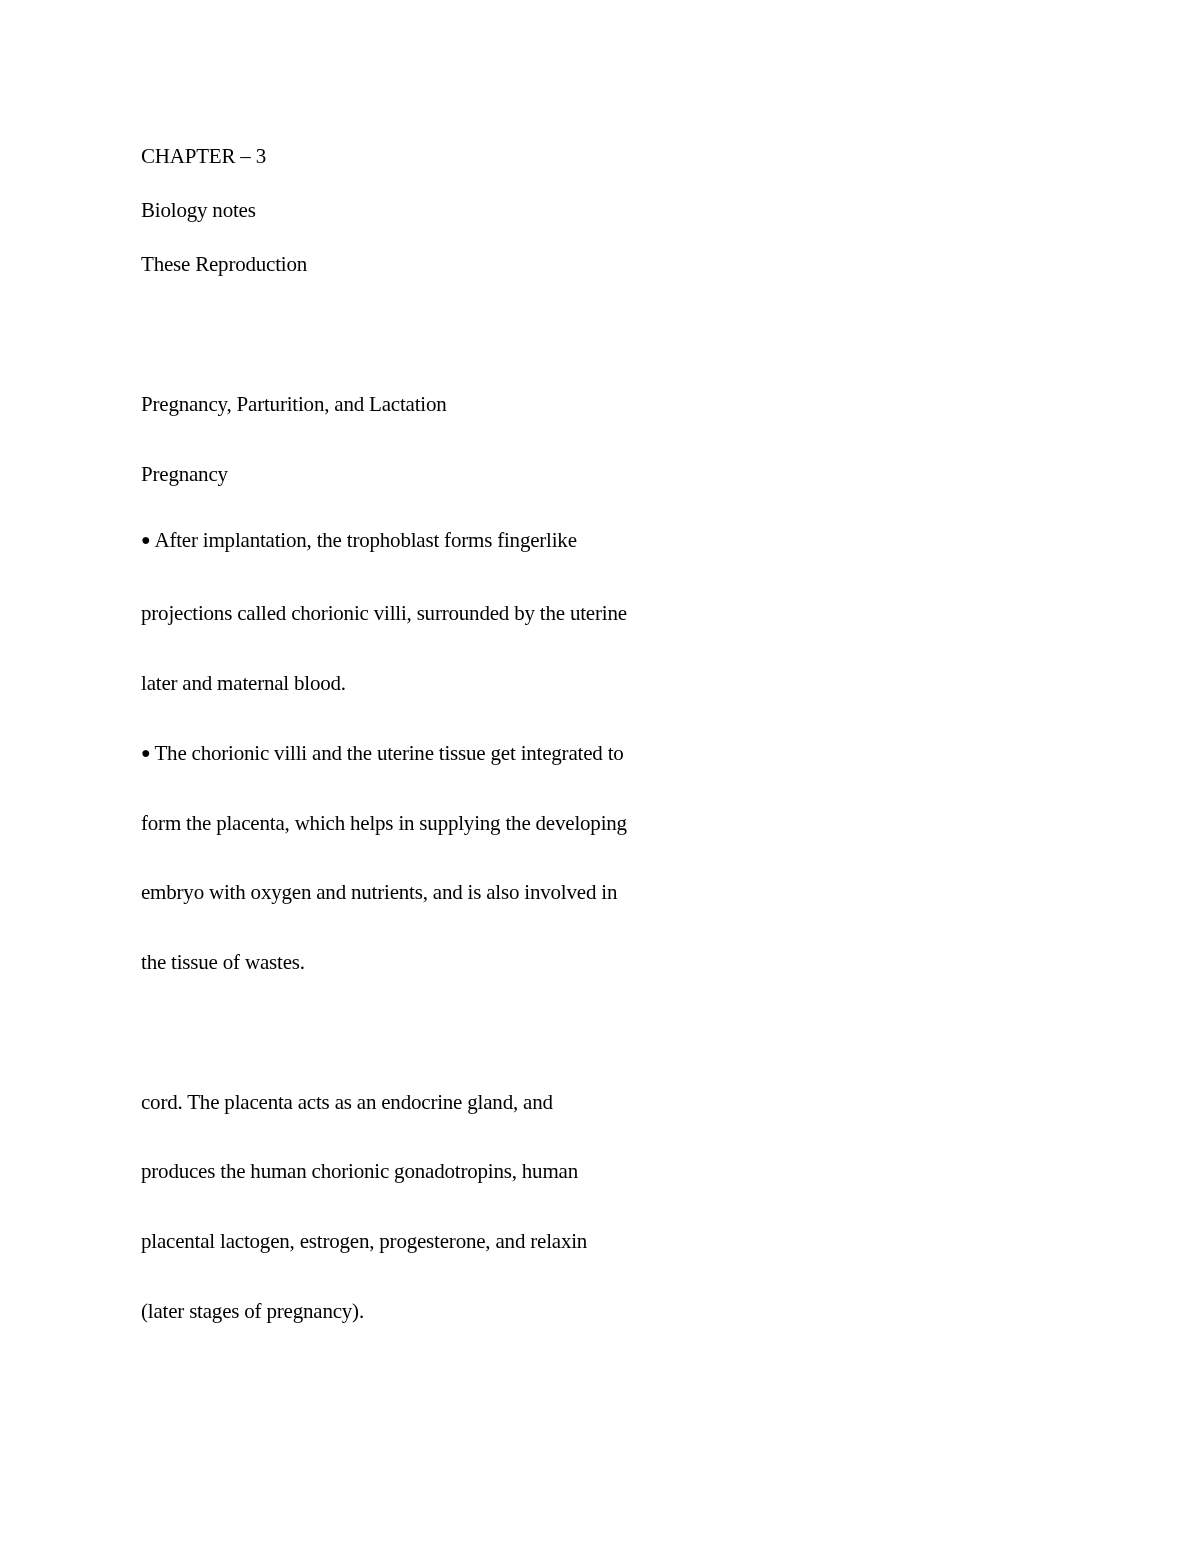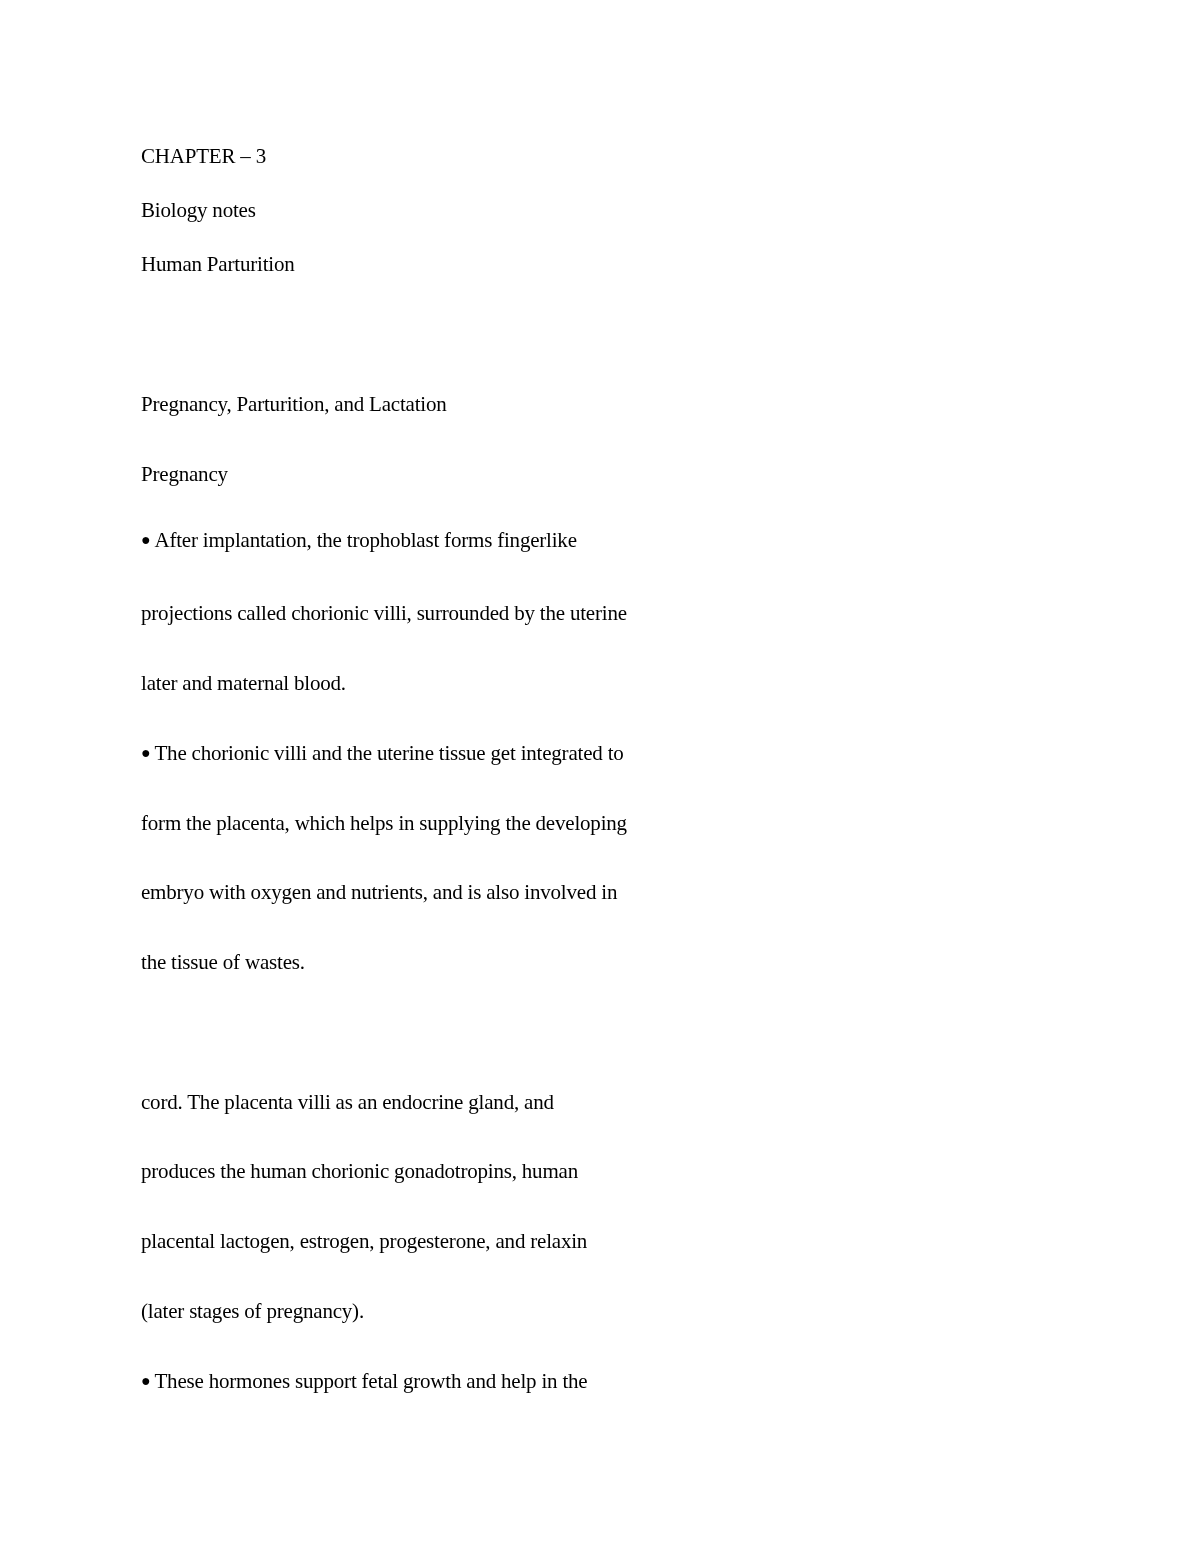--- a/index.html
+++ b/index.html
@@ -39,40 +39,37 @@
       vertical-align: 2px;
     }
   </style>
 </head>
 <body>
 
 <div class="page">
 
   <div class="line" style="top:143px">CHAPTER – 3</div>
   <div class="line" style="top:197px">Biology notes</div>
-  <div class="line" style="top:251px">Human Parturition</div>
+  <div class="line" style="top:251px">These Reproduction</div>
 
   <div class="line" style="top:391px">Pregnancy, Parturition, and Lactation</div>
   <div class="line" style="top:461px">Pregnancy</div>
 
   <div class="line" style="top:527px">
     <span class="bullet">●</span><span>After implantation, the trophoblast forms fingerlike</span>
   </div>
   <div class="line" style="top:600px">projections called chorionic villi, surrounded by the uterine</div>
   <div class="line" style="top:670px">later and maternal blood.</div>
 
   <div class="line" style="top:810px">form the placenta, which helps in supplying the developing</div>
   <div class="line" style="top:740px">
     <span class="bullet">●</span><span>The chorionic villi and the uterine tissue get integrated to</span>
   </div>
   <div class="line" style="top:879px">embryo with oxygen and nutrients, and is also involved in</div>
   <div class="line" style="top:949px">the tissue of wastes.</div>
 
-  <div class="line" style="top:1089px">cord. The placenta villi as an endocrine gland, and</div>
+  <div class="line" style="top:1089px">cord. The placenta acts as an endocrine gland, and</div>
   <div class="line" style="top:1158px">produces the human chorionic gonadotropins, human</div>
   <div class="line" style="top:1228px">placental lactogen, estrogen, progesterone, and relaxin</div>
   <div class="line" style="top:1298px">(later stages of pregnancy).</div>
 
-  <div class="line" style="top:1368px">
-    <span class="bullet">●</span><span>These hormones support fetal growth and help in the</span>
-  </div>
 
 </div>
 
 </body></html>

